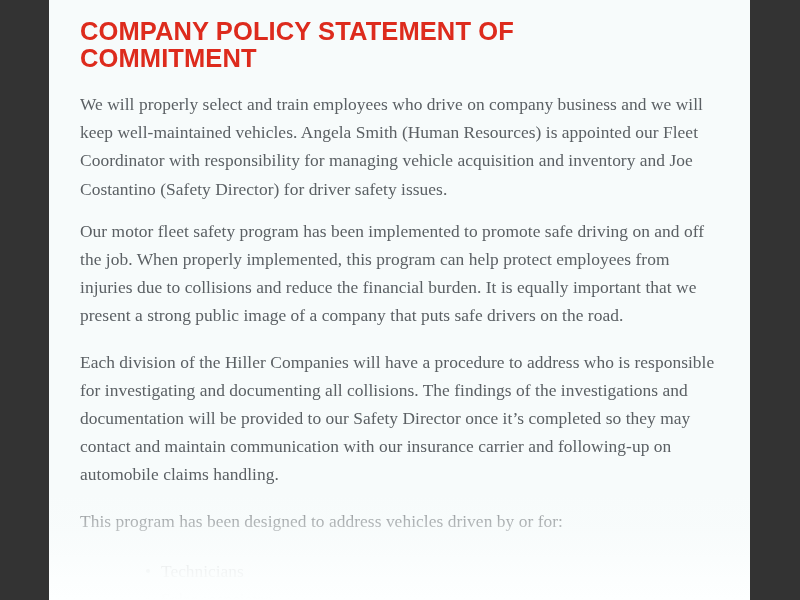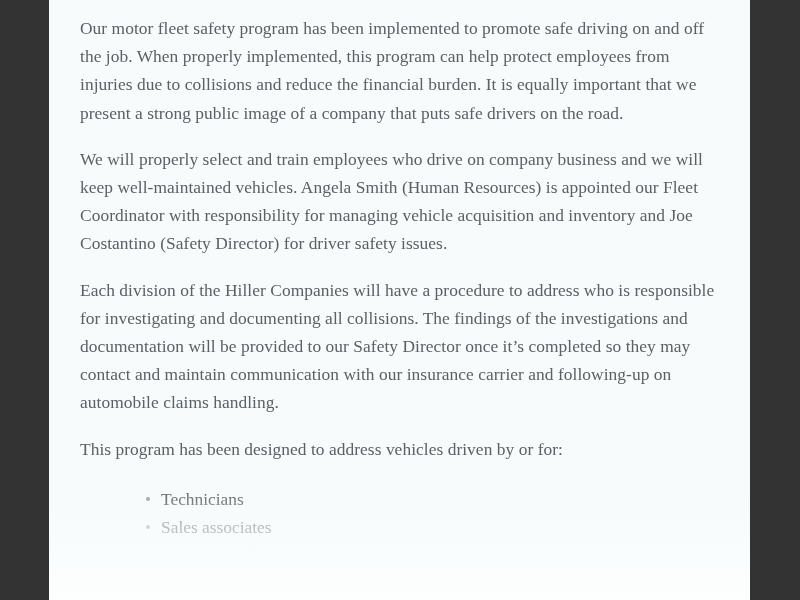--- a/index.html
+++ b/index.html
@@ -112,24 +112,25 @@
   }
 </style>
 </head>
 <body>
 
 <div id="page">
 
   <div id="article-panel">
     <div id="article-inner">
 
+      <h1 class="doc-title">COMPANY POLICY STATEMENT OF COMMITMENT</h1>
+
+      <p class="doc-para">We will properly select and train employees who drive on company business and we will keep well-maintained vehicles. Angela Smith (Human Resources) is appointed our Fleet Coordinator with responsibility for managing vehicle acquisition and inventory and Joe Costantino (Safety Director) for driver safety issues.</p>
 
       <p class="doc-para first-para">Our motor fleet safety program has been implemented to promote safe driving on and off the job. When properly implemented, this program can help protect employees from injuries due to collisions and reduce the financial burden. It is equally important that we present a strong public image of a company that puts safe drivers on the road.</p>
-
-      <p class="doc-para">We will properly select and train employees who drive on company business and we will keep well-maintained vehicles. Angela Smith (Human Resources) is appointed our Fleet Coordinator with responsibility for managing vehicle acquisition and inventory and Joe Costantino (Safety Director) for driver safety issues.</p>
 
       <p class="doc-para">Each division of the Hiller Companies will have a procedure to address who is responsible for investigating and documenting all collisions. The findings of the investigations and documentation will be provided to our Safety Director once it’s completed so they may contact and maintain communication with our insurance carrier and following-up on automobile claims handling.</p>
 
       <p class="doc-para">This program has been designed to address vehicles driven by or for:</p>
 
       <ul class="doc-list">
         <li class="doc-list-item">
           <span class="bullet-dot"></span>
           <span>Technicians</span>
         </li>

